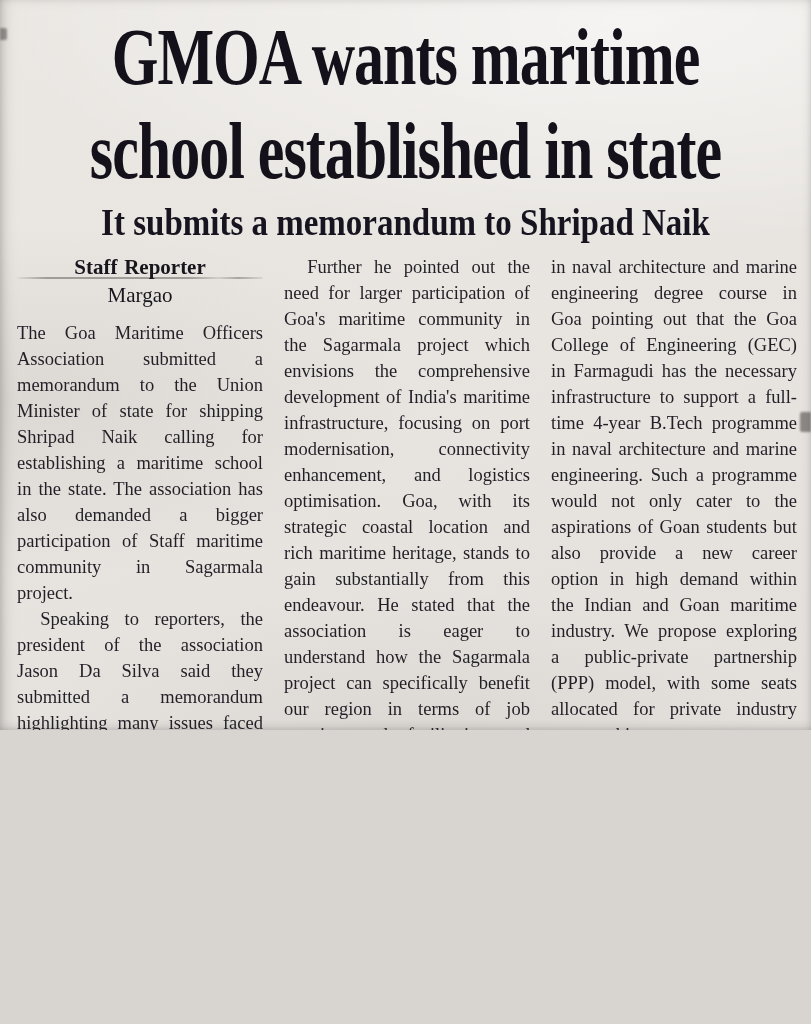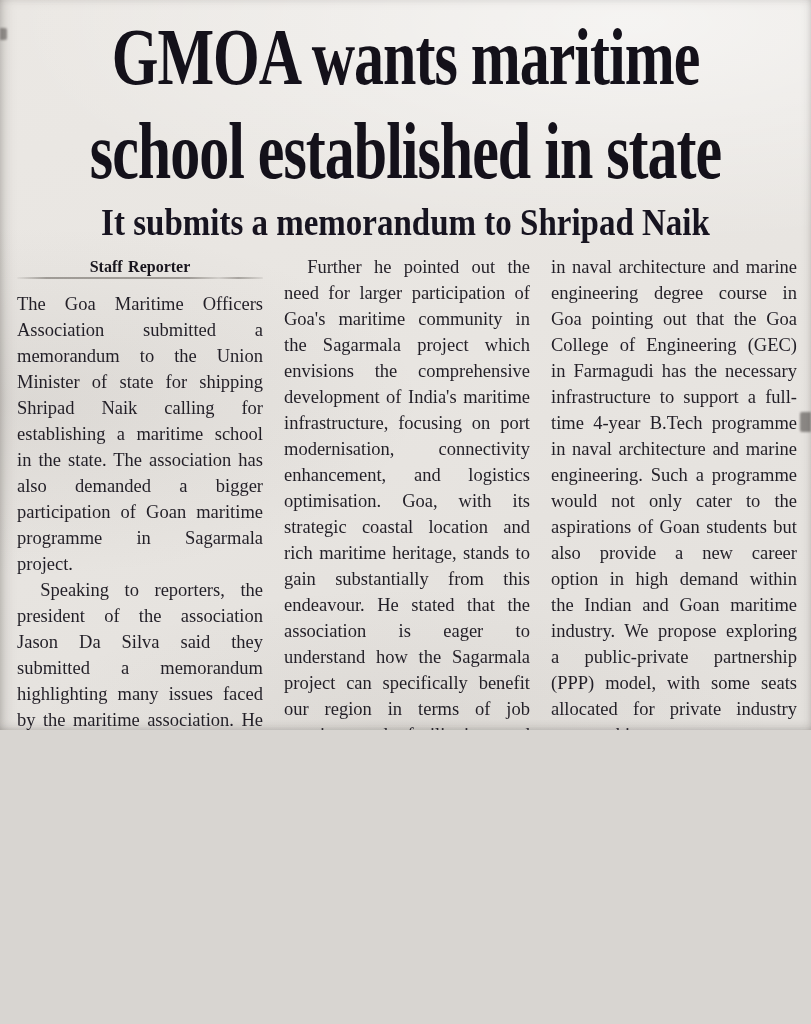--- a/index.html
+++ b/index.html
@@ -59,21 +59,21 @@
     min-width: 0;
     text-align: justify;
     font-size: 18.5px;
     line-height: 26px;
     word-spacing: 1.5px;
     color: #221f27;
   }
   .byline-block { margin-bottom: 12px; }
   .byline {
     font-weight: bold;
-    font-size: 16px;
+    font-size: 21px;
     line-height: 26px;
     text-align: center;
     color: #18151d;
   }
   .byline-rule {
     height: 2px;
     margin: -3px 0 3px 0;
     background: linear-gradient(90deg,
       rgba(90,85,79,0.05), rgba(90,85,79,0.5) 12%,
       rgba(90,85,79,0.5) 70%, rgba(90,85,79,0.15) 82%,
@@ -119,22 +119,23 @@
   </h1>
 
   <h2 class="subheadline">It submits a memorandum to Shripad Naik</h2>
 
   <div class="columns">
 
     <div class="col">
       <div class="byline-block">
         <div class="byline">Staff Reporter</div>
         <div class="byline-rule"></div>
+        <div class="dateline">Margao</div>
       </div>
-      <p class="para">The Goa Maritime Officers Association submitted a memorandum to the Union Minister of state for shipping Shripad Naik calling for establishing a maritime school in the state. The association has also demanded a bigger participation of Goan maritime programme in Sagarmala project.</p>
+      <p class="para">The Goa Maritime Officers Association submitted a memorandum to the Union Minister of state for shipping Shripad Naik calling for establishing a maritime school in the state. The association has also demanded a bigger participation of Staff maritime community in Sagarmala project.</p>
       <p class="para indent">Speaking to reporters, the president of the association Jason Da Silva said they submitted a memorandum highlighting many issues faced by the maritime association. He said Goa has a rich maritime tradition and a growing shipping industry. However, they are currently facing a shortage of qualified personnel and recommend the establishment of a maritime school in Goa to address the workforce deficit. Such a school would provide</p>
     </div>
 
     <div class="col">
       <p class="para indent">Further he pointed out the need for larger participation of Goa's maritime community in the Sagarmala project which envisions the comprehensive development of India's maritime infrastructure, focusing on port modernisation, connectivity enhancement, and logistics optimisation. Goa, with its strategic coastal location and rich maritime heritage, stands to gain substantially from this endeavour. He stated that the association is eager to understand how the Sagarmala project can specifically benefit our region in terms of job creation, trade facilitation, and economic growth.</p>
       <p class="para indent">He wants the association has also demanded the introduction of a B.Tech</p>
     </div>
 
     <div class="col">
       <p class="para">in naval architecture and marine engineering degree course in Goa pointing out that the Goa College of Engineering (GEC) in Farmagudi has the necessary infrastructure to support a full-time 4-year B.Tech programme in naval architecture and marine engineering. Such a programme would not only cater to the aspirations of Goan students but also provide a new career option in high demand within the Indian and Goan maritime industry. We propose exploring a public-private partnership (PPP) model, with some seats allocated for private industry sponsorship.</p>

